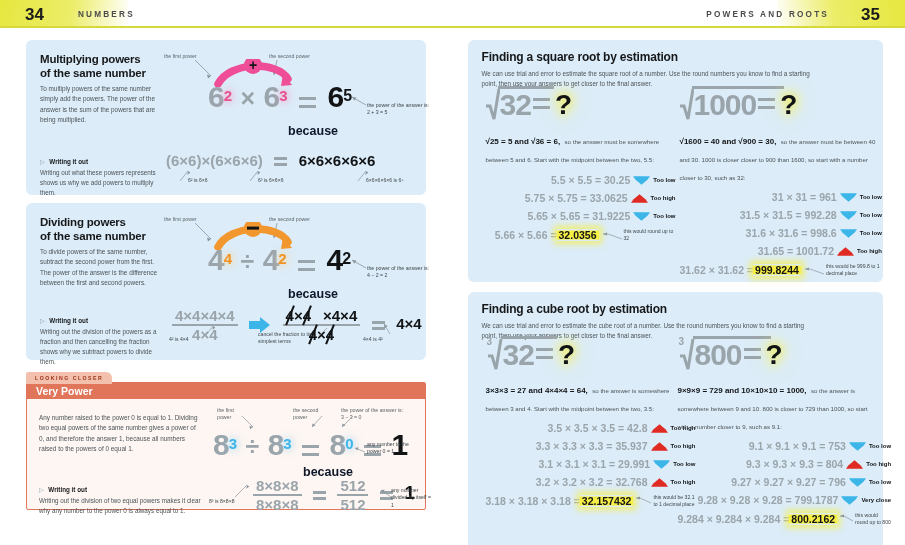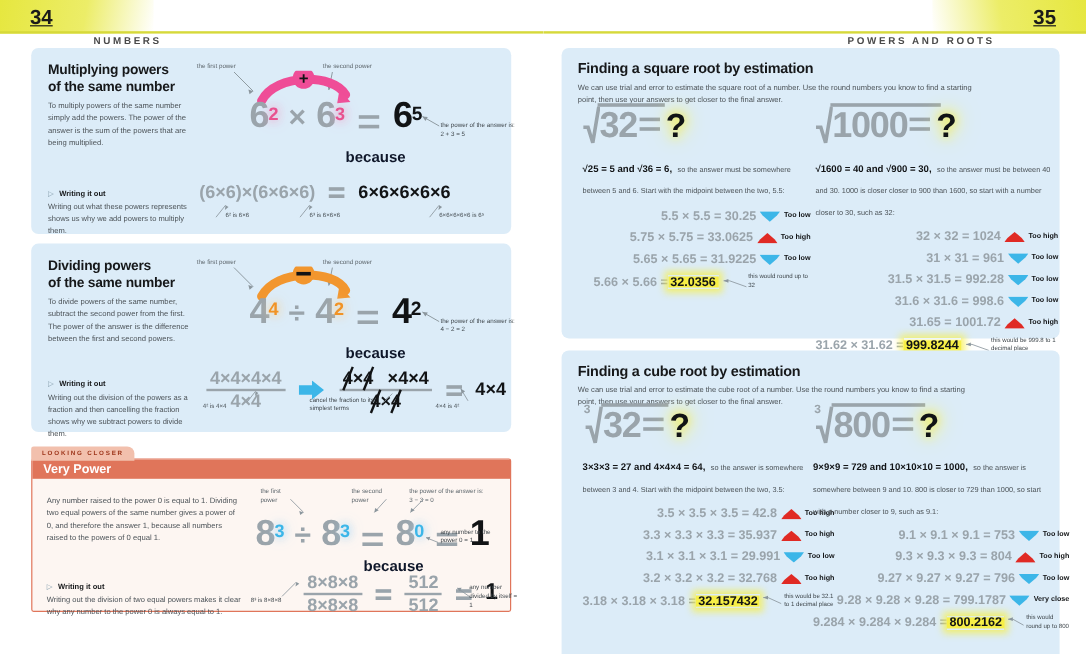--- a/index.html
+++ b/index.html
@@ -23,27 +23,26 @@
     position: absolute; left: 0; top: 0; width: 128px; height: 28px;
     background: linear-gradient(100deg, #e6e73f 0%, #eced68 55%, #ffffff 100%);
   }
   .rh-tab-right {
     position: absolute; right: 0; top: 0; width: 128px; height: 28px;
     background: linear-gradient(260deg, #e6e73f 0%, #eced68 55%, #ffffff 100%);
   }
   .folio {
     position: absolute; top: 5px; font-weight: bold; font-size: 17px; color: #1a1a1a;
     letter-spacing: 0px;
-    text-decoration: underline;
   }
   .folio-left { left: 25px; }
   .folio-right { right: 25px; }
   .rh-title {
     position: absolute; top: 10px; font-size: 8.2px; font-weight: bold;
-    letter-spacing: 2.2px; color: #4a4a4a; margin-top: 20px;
+    letter-spacing: 2.2px; color: #4a4a4a;
   }
   .rh-title-left { left: 78px; }
   .rh-title-right { right: 76px; }
 
   
   .panel {
     position: absolute;
     background: #dcecf8;
     border-radius: 6px;
   }
@@ -483,27 +482,20 @@
           <span class="qmark qglow" style="margin-top:5px;">?</span>
         </div>
 
         <div style="width:196px; margin-top:8px;">
           <span class="lead-eq">√1600 = 40 and √900 = 30,</span>
           <span class="lead-txt">so the answer must be between 40 and 30. 1000 is closer closer to 900 than 1600, so start with a number closer to 30, such as 32:</span>
         </div>
 
         <div style="margin-top:7px;">
           <div class="trow">
-            <span class="trial">32 × 32 = 1024</span>
-            <svg class="arrow-high" viewBox="0 0 20 10">
-                <path d="M0,10 L3,6 L10,0 L17,6 L20,10 Z" fill="#e02a24"></path>
-              </svg>
-            <span class="verdict">Too high</span>
-          </div>
-          <div class="trow">
             <span class="trial">31 × 31 = 961</span>
             <svg class="arrow-low" viewBox="0 0 20 10">
                 <path d="M0,0 L20,0 L17,4 L10,10 L3,4 Z" fill="#3cb6e8"></path>
               </svg>
             <span class="verdict">Too low</span>
           </div>
           <div class="trow">
             <span class="trial">31.5 × 31.5 = 992.28</span>
             <svg class="arrow-low" viewBox="0 0 20 10">
                 <path d="M0,0 L20,0 L17,4 L10,10 L3,4 Z" fill="#3cb6e8"></path>

